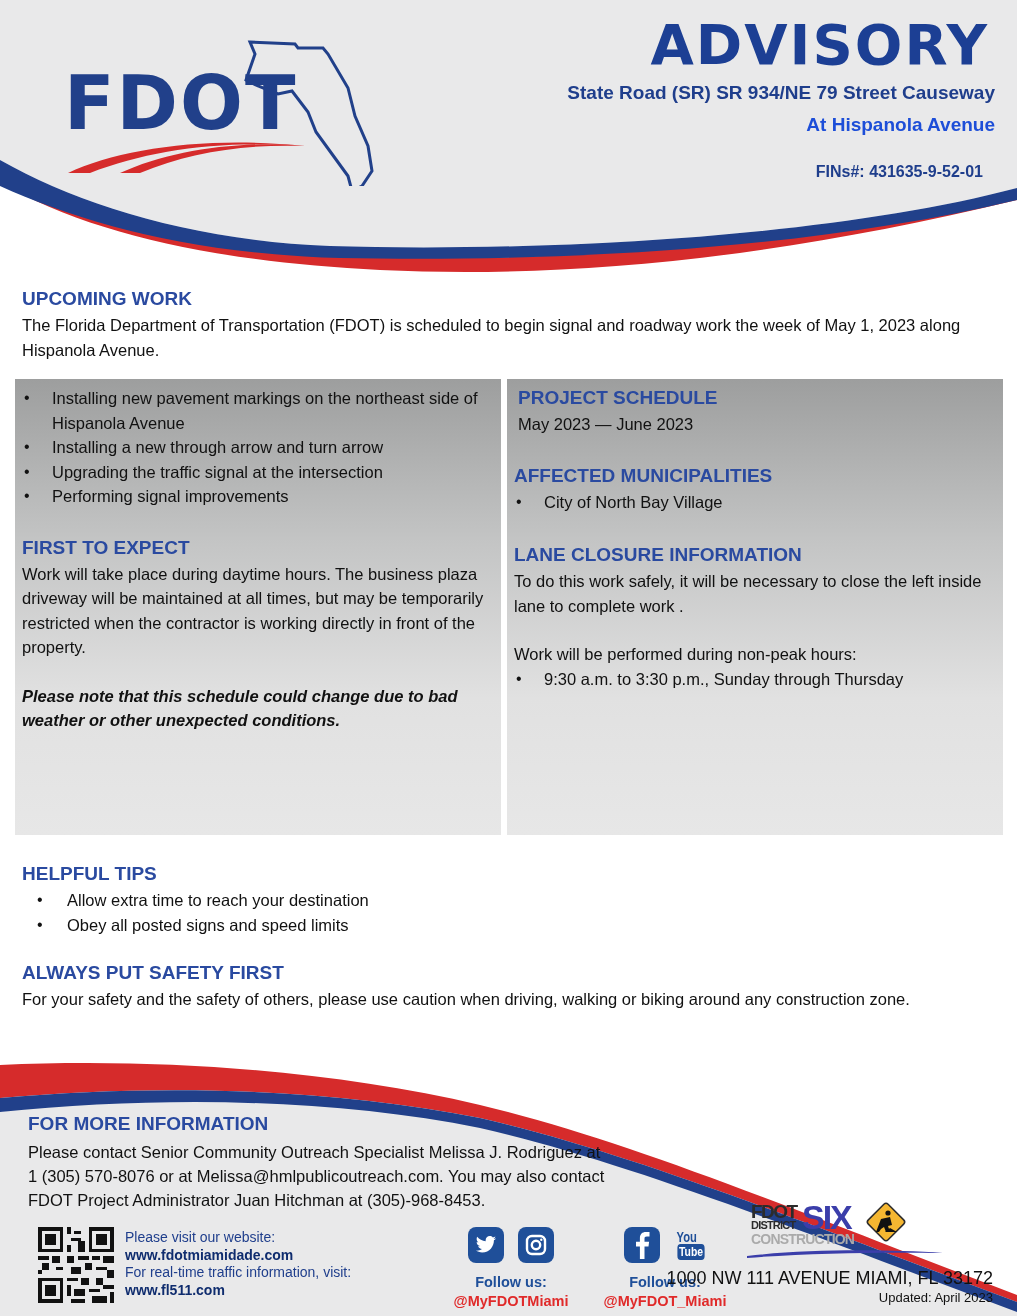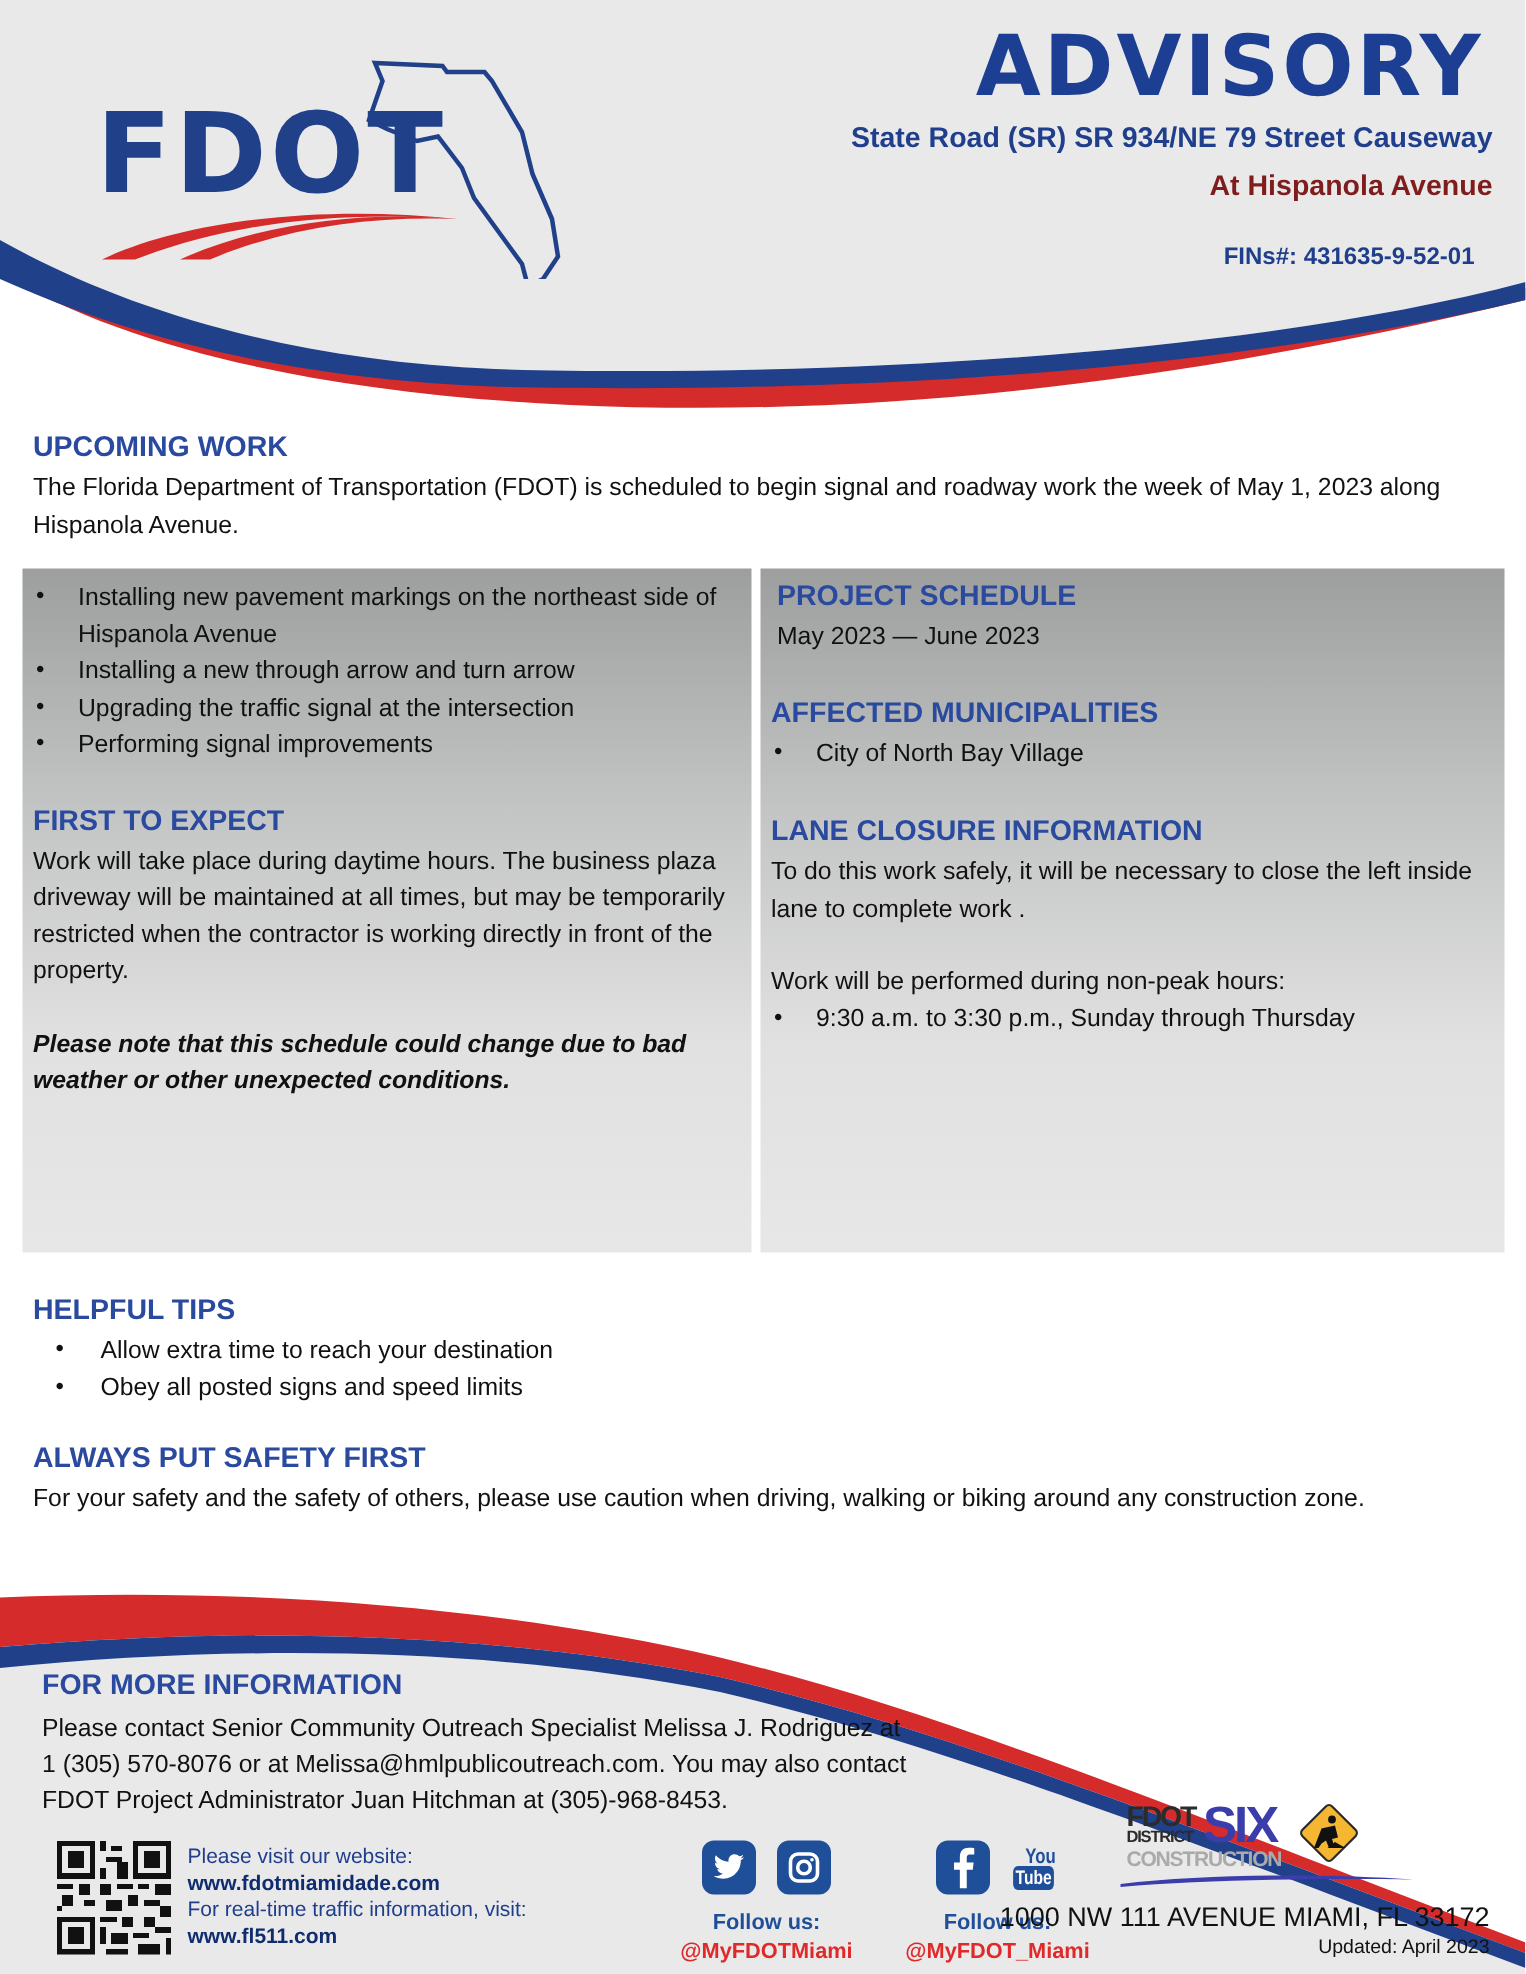--- a/index.html
+++ b/index.html
@@ -7,21 +7,21 @@
   body { font-family: "Liberation Sans", "DejaVu Sans", sans-serif; color: #111; position: relative; }
 
   .page { position: relative; width: 1017px; height: 1316px; }
 
   
   .header-bg { position: absolute; left: 0; top: 0; width: 1017px; height: 280px; }
   .logo { position: absolute; left: 60px; top: 36px; width: 320px; height: 150px; }
   .logo-text { position: absolute; left: 64px; top: 66px; font-family: "DejaVu Sans", sans-serif; font-weight: bold; font-size: 74px; color: #21408a; letter-spacing: 2px; line-height: 1; }
   .advisory-title { position: absolute; right: 28px; top: 14px; font-family: "DejaVu Sans", sans-serif; font-weight: bold; font-size: 56px; color: #1c3f94; letter-spacing: 2px; line-height: 1.1; }
   .road-line1 { position: absolute; right: 22px; top: 82px; font-size: 19px; font-weight: bold; color: #1f3e8c; }
-  .road-line2 { position: absolute; right: 22px; top: 114px; font-size: 19px; font-weight: bold; color: #7f1d1d; }
+  .road-line2 { position: absolute; right: 22px; top: 114px; font-size: 19px; font-weight: bold; color: #1d4ed8; }
   .fins { position: absolute; right: 34px; top: 163px; font-size: 16px; font-weight: bold; color: #1f3e8c; }
 
   
   .h { color: #2a4aa0; font-weight: bold; font-size: 19px; line-height: 24px; }
   .p { font-size: 16.5px; line-height: 24.5px; color: #111; }
 
   .upcoming { position: absolute; left: 22px; top: 287px; width: 975px; }
 
   .box { position: absolute; top: 379px; height: 456px; background: linear-gradient(to bottom, #9d9e9e 0%, #c3c4c4 35%, #e1e1e1 70%, #e7e7e7 100%); }
   .box-left { left: 15px; width: 486px; }
@@ -212,21 +212,21 @@
     <div class="handle">@MyFDOTMiami</div>
   </div>
 
   <div class="social social-2">
     <div class="icons">
       <div class="ico">
         <svg width="16" height="28" viewBox="0 0 16 28">
             <path d="M10.5,28V15.5h4l0.6-4.8h-4.6V7.700c0-1.400,0.4-2.300,2.400-2.300H15.500V1.100C15,1,13.500,0.900,11.800,0.900c-3.500,0-5.900,2.100-5.900,6V10.700H2v4.800h3.900V28z" fill="#fff"></path>
           </svg>
       </div>
-      <div style="width:32px;height:38px;display:flex;flex-direction:column;align-items:flex-end;justify-content:center;">
+      <div style="width:32px;height:38px;display:flex;flex-direction:column;align-items:flex-start;justify-content:center;">
         <span style="font-family:'Liberation Sans Narrow','Liberation Sans',sans-serif;font-weight:bold;font-size:14px;color:#1f4f99;line-height:14px;transform:scaleX(0.8);">You</span>
         <span style="background:#1f4f99;color:#fff;font-weight:bold;font-size:13px;line-height:16px;border-radius:4px;padding:0 2px;transform:scaleX(0.8);">Tube</span>
       </div>
     </div>
     <div class="follow">Follow us:</div>
     <div class="handle">@MyFDOT_Miami</div>
   </div>
 
   <div class="d6">
     <div style="position:absolute;left:6px;top:4px;font-weight:bold;font-size:19px;color:#2b2b2b;line-height:17px;letter-spacing:-1.5px;">FDOT</div>

